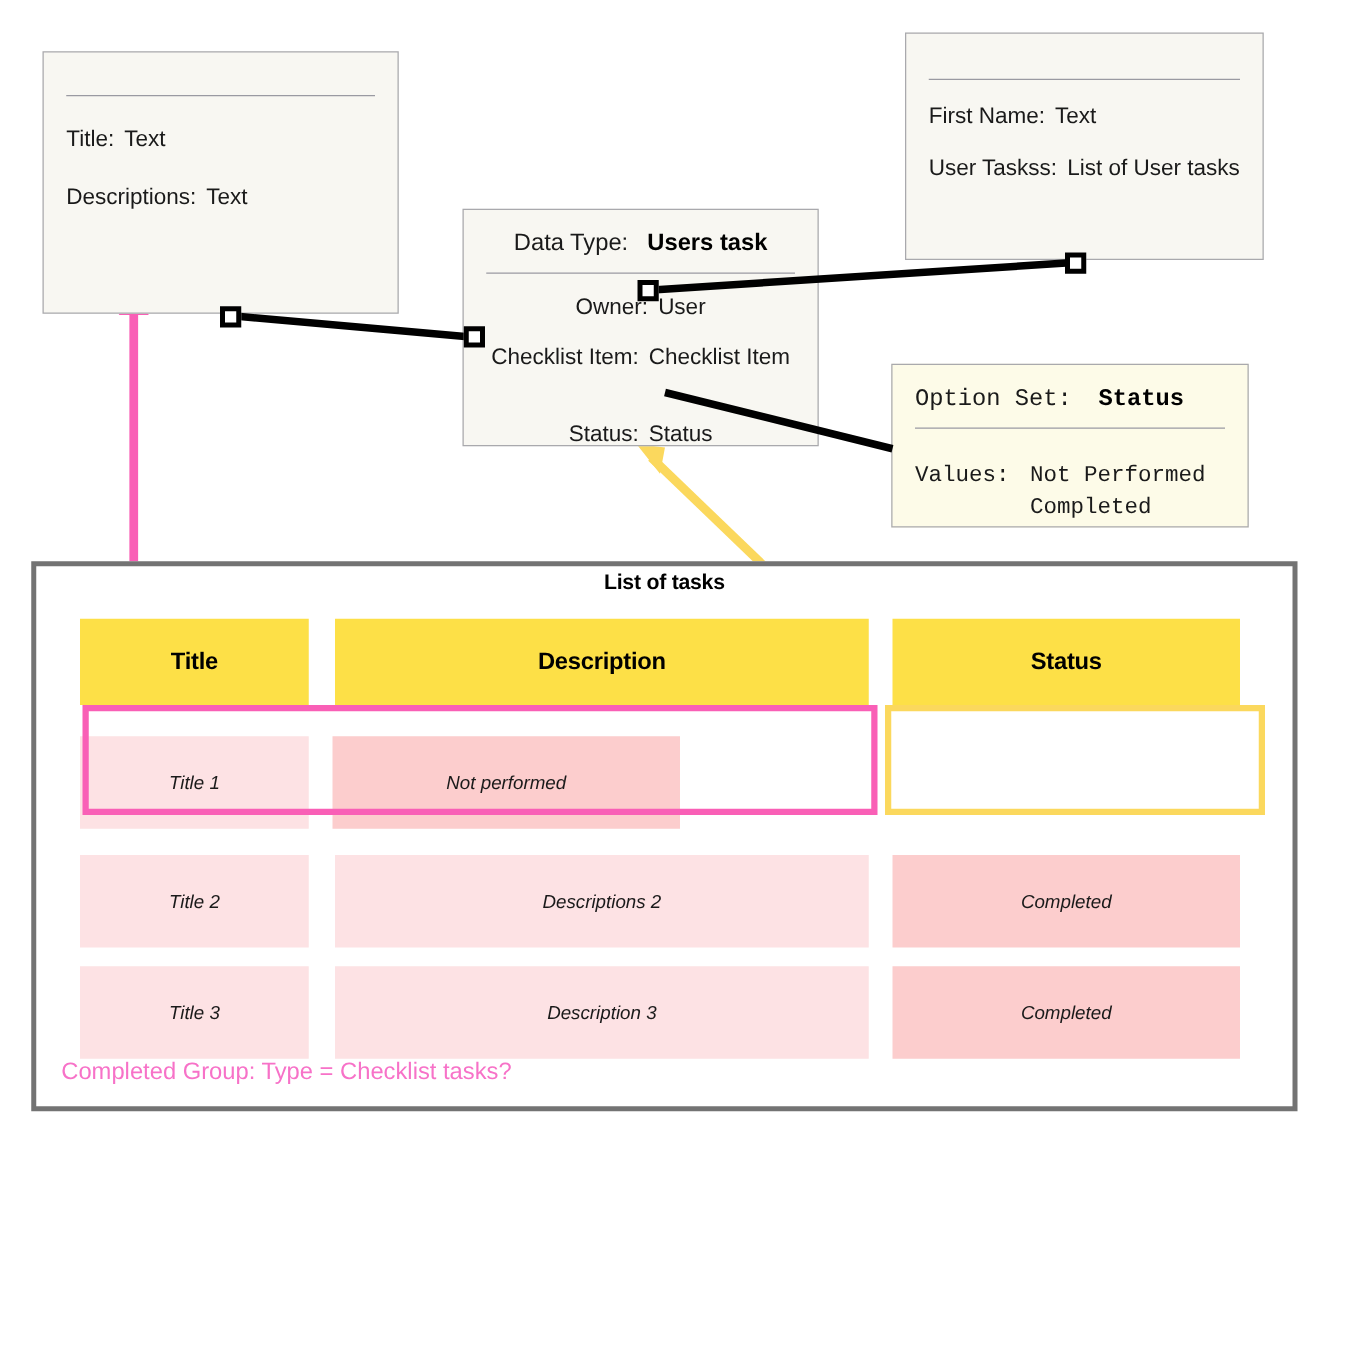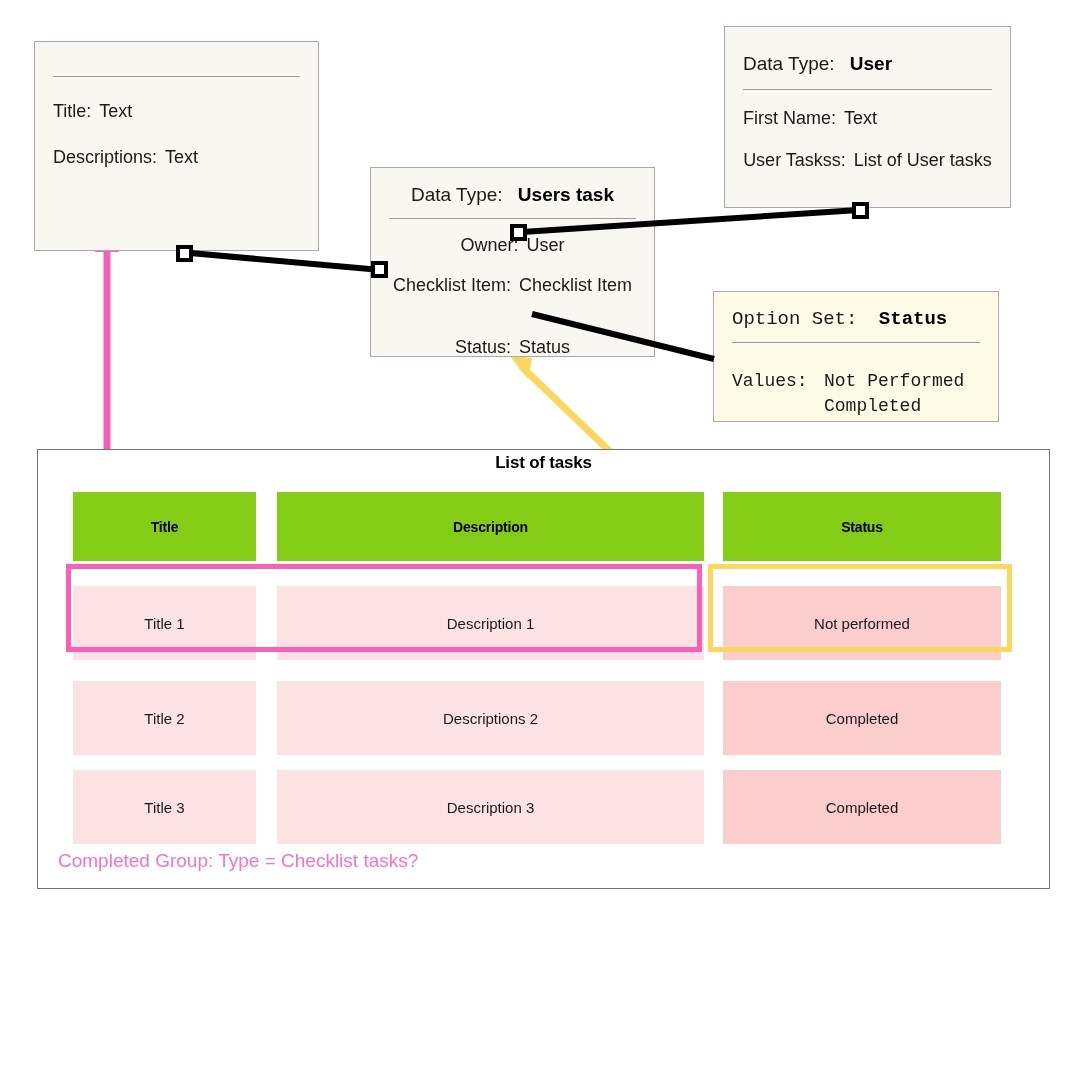--- a/index.html
+++ b/index.html
@@ -93,25 +93,25 @@
     height: 17px;
     background: #ffffff;
     border: 4px solid #000000;
     box-sizing: border-box;
     z-index: 45;
   }
 
   
   #repeater-group {
     position: absolute;
-    left: 37px;
+    left: 25px;
     top: 449px;
     width: 1013px;
     height: 440px;
-    border: 1px solid #737373;
+    border: 4px solid #737373;
     box-sizing: border-box;
     background: #ffffff;
     z-index: 10;
   }
   #table-title {
     text-align: center;
     font-size: 17px;
     font-weight: bold;
     color: #000000;
     margin-top: 3px;
@@ -124,41 +124,41 @@
   #header-row { margin-top: 19px; }
   .cell {
     box-sizing: border-box;
     display: flex;
     align-items: center;
     justify-content: center;
     text-align: center;
   }
   .hcell {
     height: 69px;
-    background: #84cc16;
-    font-size: 14px;
+    background: #fde047;
+    font-size: 19px;
     font-weight: bold;
     color: #000000;
     letter-spacing: -0.2px;
   }
   .bcell {
     height: 74px;
     background: #fde2e4;
     font-size: 15px;
     color: #1a1a1a;
   }
   .bcell.status {
     background: #fccdcd;
   }
   
   .col-title { width: 183px; margin-left: 35px; }
   .col-desc  { width: 427px; margin-left: 21px; }
   .col-stat  { width: 278px; margin-left: 19px; }
 
-  .body-row { margin-top: 19px; }
+  .body-row { margin-top: 19px; font-style: italic; }
 
   
   #hl-magenta {
     position: absolute;
     left: 66px;
     top: 564px;
     width: 636px;
     height: 88px;
     border: 5px solid #f95fb6;
     box-sizing: border-box;
@@ -230,29 +230,25 @@
         <span>Checklist Item:</span><span class="fv">Checklist Item</span>
       </div>
       <div class="field" style="margin-top:38px;">
         <span>Status:</span><span class="fv">Status</span>
       </div>
     </div>
   </div>
 
   <div class="card" id="card-user">
     <div class="card-inner" style="padding-top:24px;">
-      <div class="card-head">
-        <span class="k">Data Type:</span>
-        <span class="v">User</span>
-      </div>
       <div class="divider" style="margin-top:12px;"></div>
       <div class="field" style="margin-top:16px;">
         <span>First Name:</span><span class="fv">Text</span>
       </div>
-      <div class="field" style="margin-top:18px;text-align:center;">
+      <div class="field" style="margin-top:18px;">
         <span>User Taskss:</span><span class="fv">List of User tasks</span>
       </div>
     </div>
   </div>
 
   <div class="card optionset" id="card-status-optset">
     <div class="card-inner" style="padding-top:14px;">
       <div class="card-head">
         <span class="k">Option Set:</span>
         <span class="v">Status</span>
@@ -284,21 +280,20 @@
     <div id="table-title">List of tasks</div>
 
     <div class="trow" id="header-row">
       <div class="cell hcell col-title">Title</div>
       <div class="cell hcell col-desc">Description</div>
       <div class="cell hcell col-stat">Status</div>
     </div>
 
     <div class="trow body-row" style="margin-top:25px;">
       <div class="cell bcell col-title">Title 1</div>
-      <div class="cell bcell col-desc">Description 1</div>
       <div class="cell bcell status col-stat">Not performed</div>
     </div>
 
     <div class="trow body-row" style="margin-top:21px;">
       <div class="cell bcell col-title">Title 2</div>
       <div class="cell bcell col-desc">Descriptions 2</div>
       <div class="cell bcell status col-stat">Completed</div>
     </div>
 
     <div class="trow body-row" style="margin-top:15px;">

